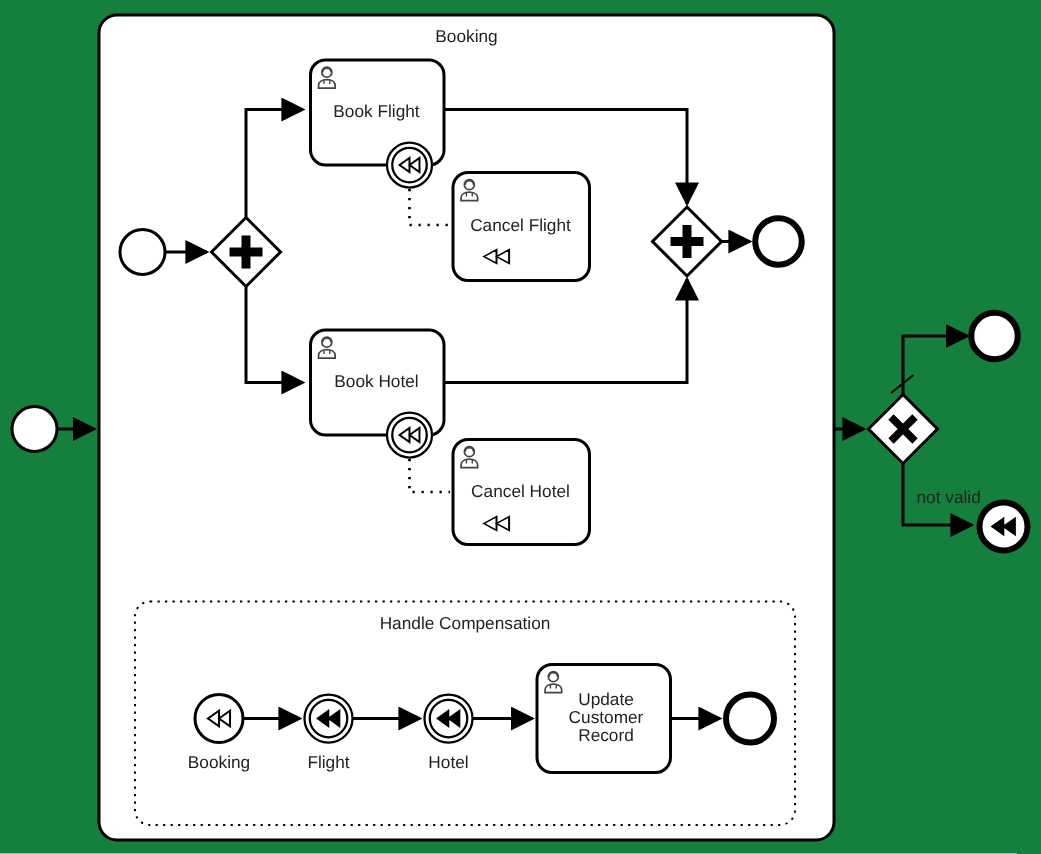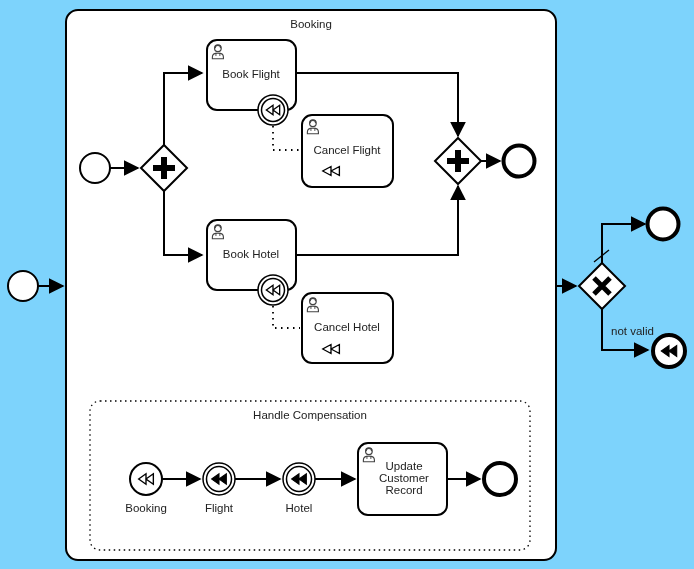--- a/index.html
+++ b/index.html
@@ -5,21 +5,21 @@
   html, body {
     margin: 0;
     padding: 0;
     background: #ffffff;
     font-family: "Liberation Sans", sans-serif;
   }
   .canvas {
     position: relative;
     width: 694px;
     height: 569px;
-    background: #7dd3fc;
+    background: #15803d;
     overflow: hidden;
   }
   svg { display: block; }
   text {
     font-family: "Liberation Sans", sans-serif;
     font-size: 11.5px;
     fill: #222222;
   }
   .shape   { fill: #ffffff; stroke: #000000; stroke-width: 2; }
   .thin    { stroke-width: 1.5; }

